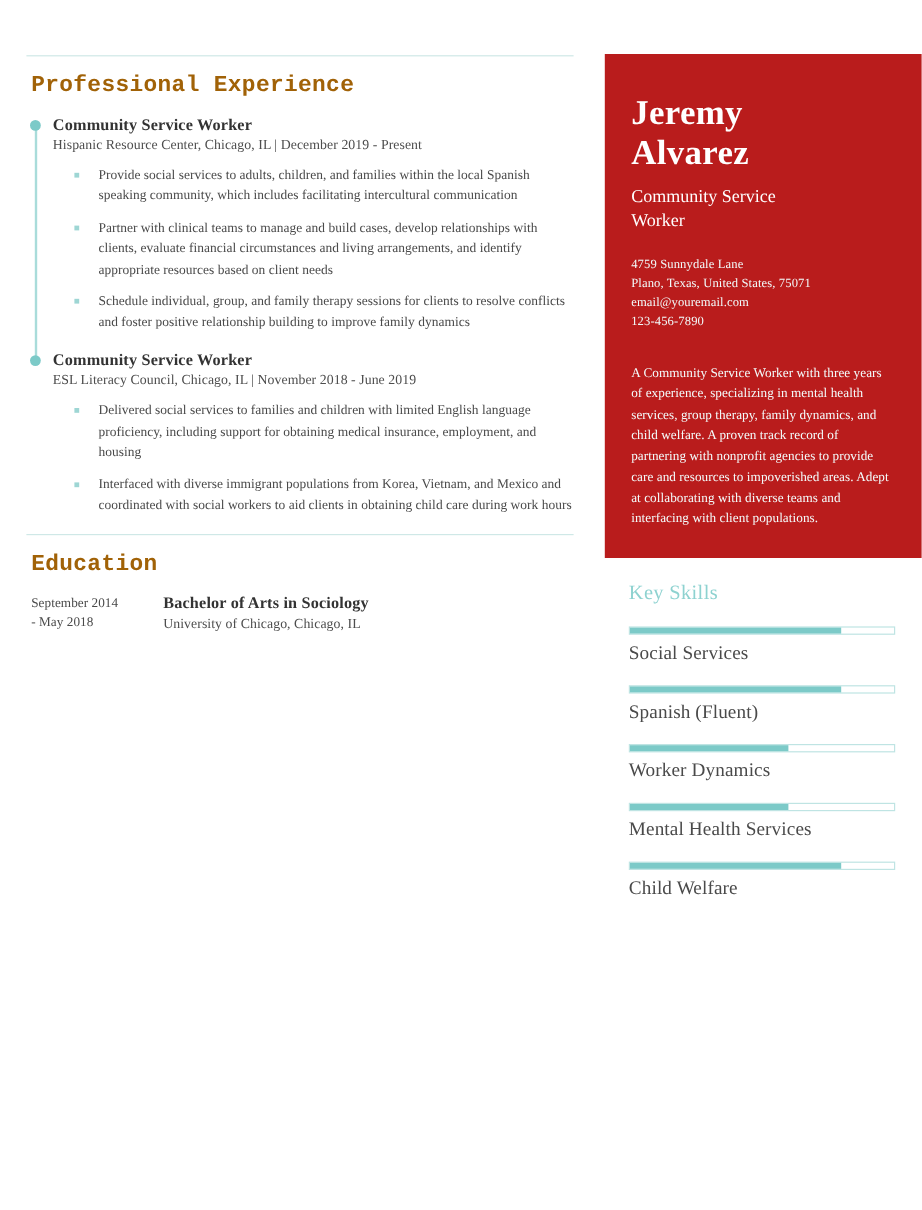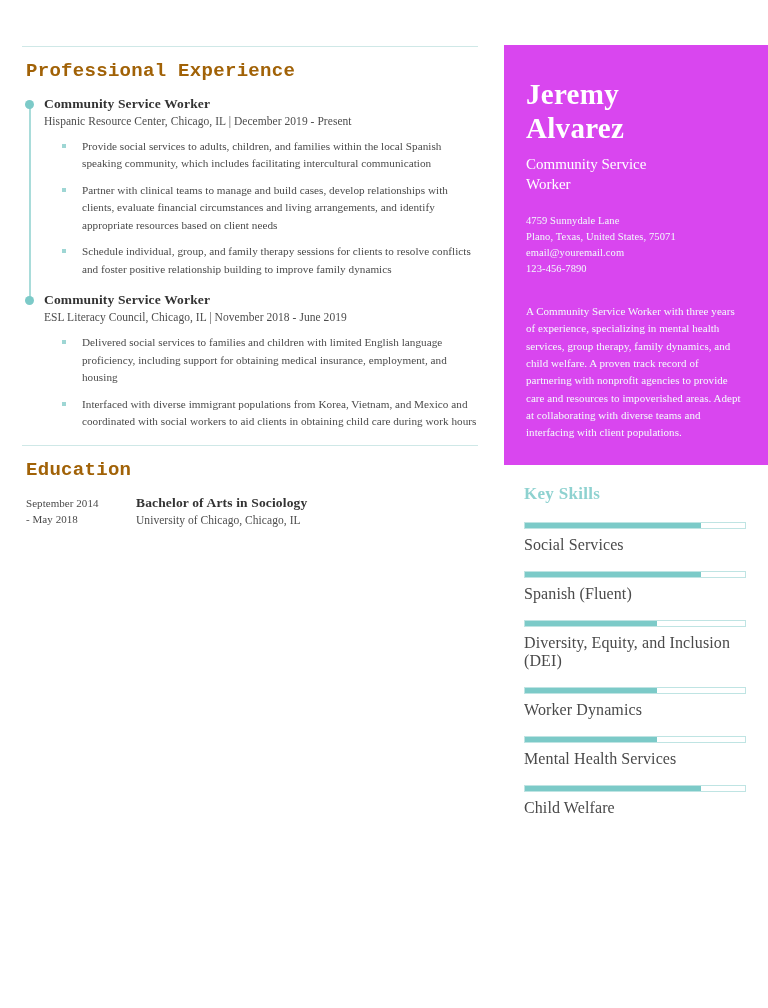--- a/index.html
+++ b/index.html
@@ -15,21 +15,21 @@
     overflow: hidden;
   }
 
   
   #sidebar-panel {
     position: absolute;
     left: 504px;
     top: 45px;
     width: 264px;
     height: 420px;
-    background: #d946ef;
+    background: #b91c1c;
     box-sizing: border-box;
     padding: 32px 22px 0 22px;
   }
   #full-name {
     color: #ffffff;
     font-size: 29px;
     font-weight: bold;
     line-height: 1.18;
     letter-spacing: 0.3px;
     margin: 0 0 10px 0;
@@ -59,21 +59,21 @@
   
   #skills-section {
     position: absolute;
     left: 524px;
     top: 484px;
     width: 222px;
   }
   #skills-heading {
     color: #8ed2d0;
     font-size: 17px;
-    font-weight: bold;
+    font-weight: normal;
     letter-spacing: 0.3px;
     margin: 0 0 18px 0;
   }
   .skill-row { margin-bottom: 17px; }
   .skill-bar {
     position: relative;
     width: 222px;
     height: 7px;
     background: #ffffff;
     border: 1px solid #bfe4e3;
@@ -232,26 +232,20 @@
         <div class="skill-bar">
           <div class="skill-fill" style="width: 80%;"></div>
         </div>
         <span class="skill-label">Social Services</span>
       </div>
       <div class="skill-row">
         <div class="skill-bar">
           <div class="skill-fill" style="width: 80%;"></div>
         </div>
         <span class="skill-label">Spanish (Fluent)</span>
-      </div>
-      <div class="skill-row">
-        <div class="skill-bar">
-          <div class="skill-fill" style="width: 60%;"></div>
-        </div>
-        <span class="skill-label">Diversity, Equity, and Inclusion (DEI)</span>
       </div>
       <div class="skill-row">
         <div class="skill-bar">
           <div class="skill-fill" style="width: 60%;"></div>
         </div>
         <span class="skill-label">Worker Dynamics</span>
       </div>
       <div class="skill-row">
         <div class="skill-bar">
           <div class="skill-fill" style="width: 60%;"></div>

